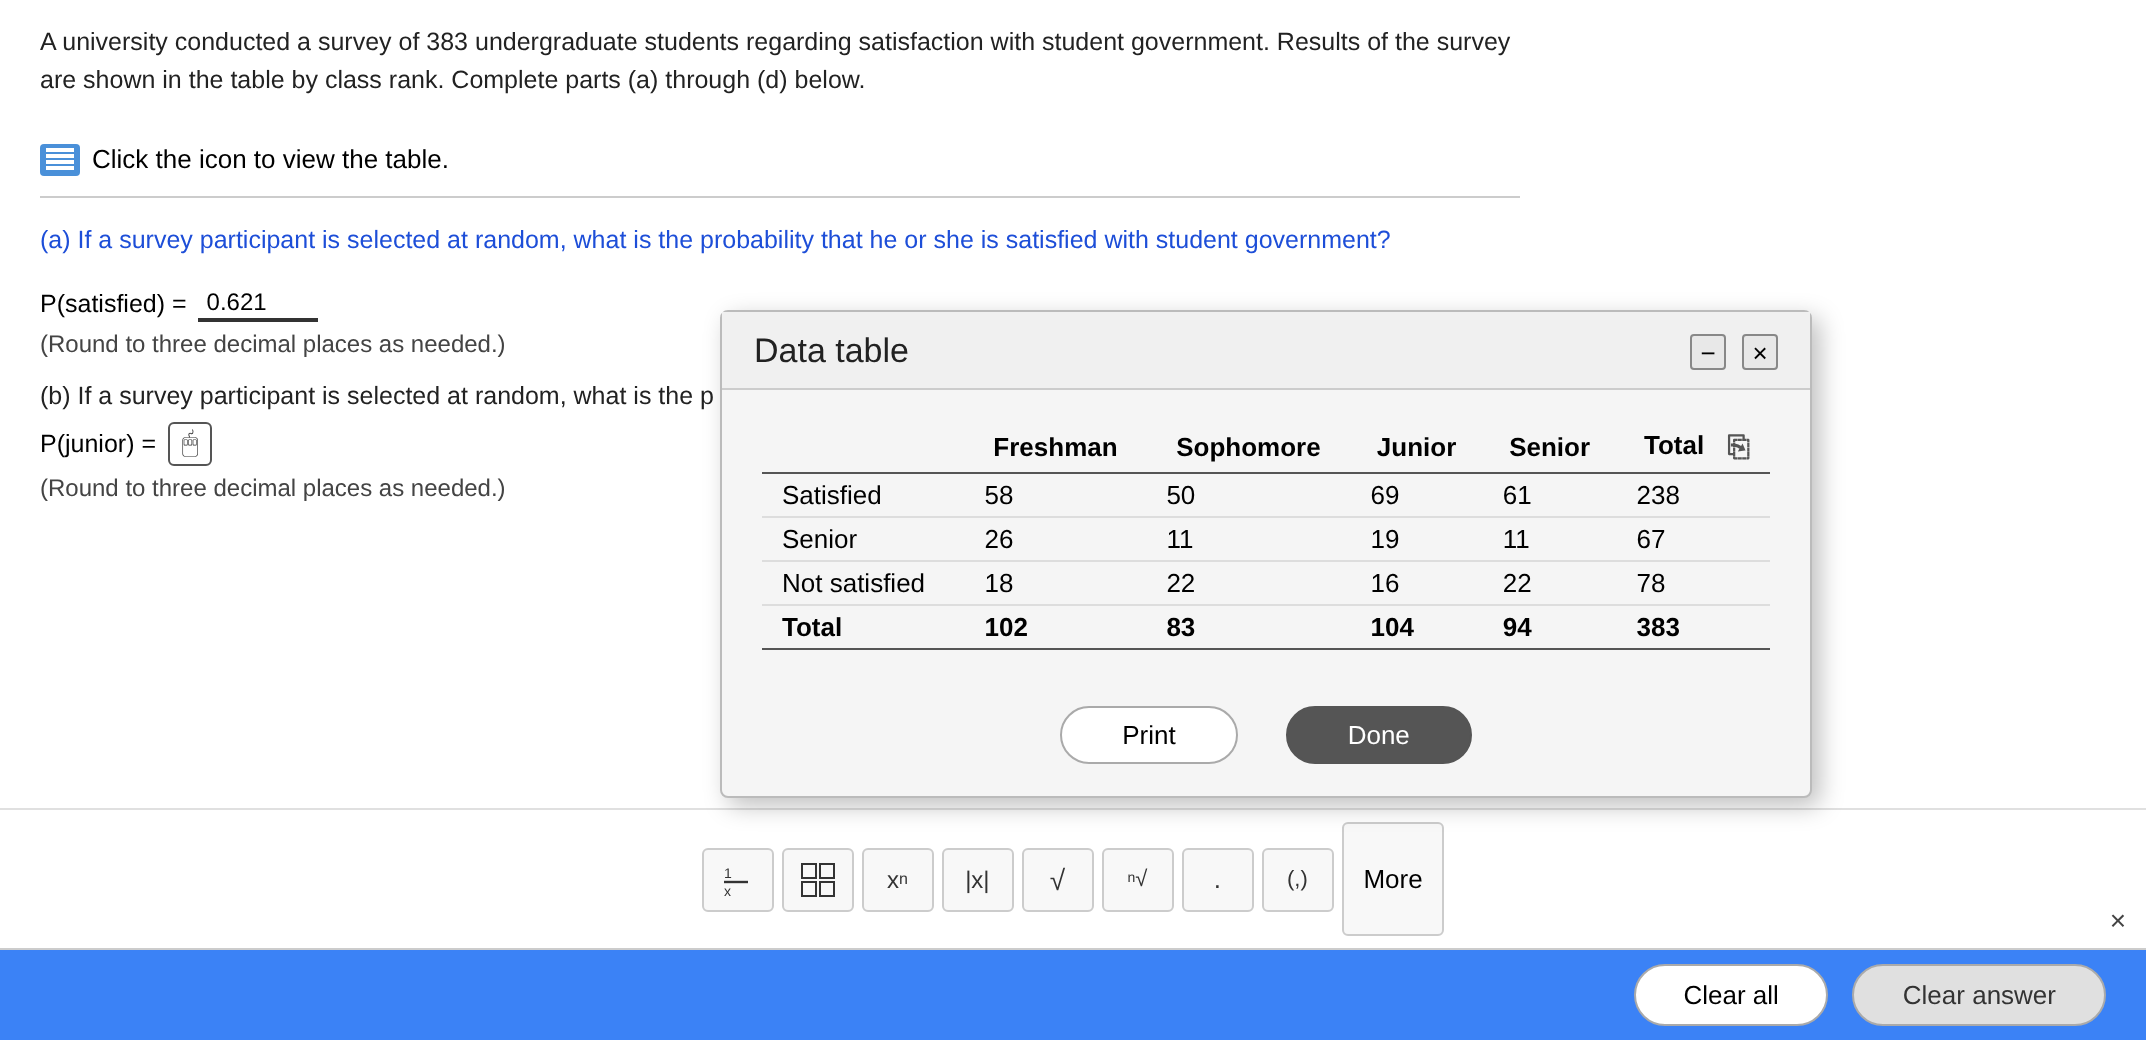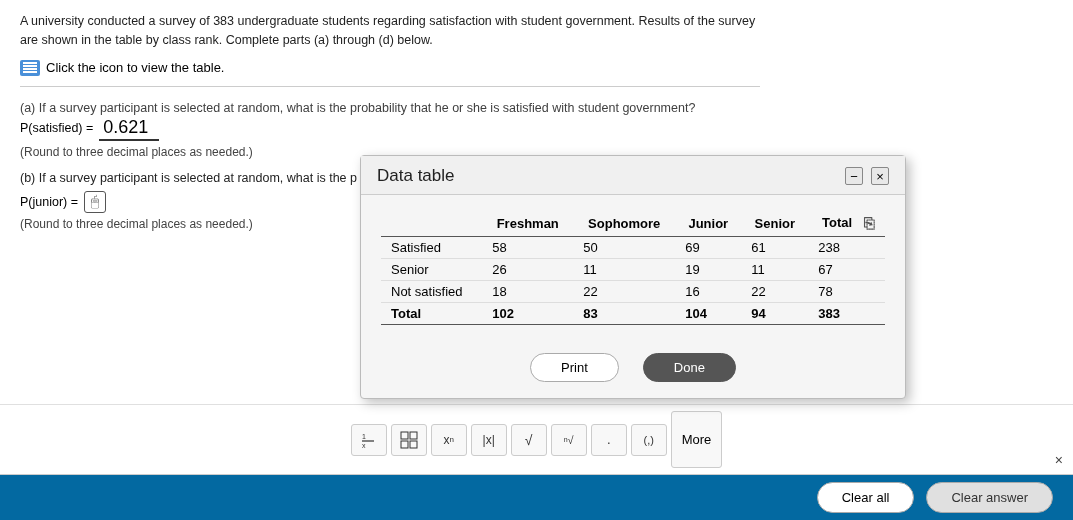--- a/index.html
+++ b/index.html
@@ -15,21 +15,21 @@
 
     .main-content {
       padding: 12px 20px;
       max-width: 780px;
     }
 
     .question-text {
       font-size: 12.5px;
       line-height: 1.5;
       color: #222;
-      margin-bottom: 10px;
+      margin-bottom: 22px;
     }
 
     .click-table-row {
       display: flex;
       align-items: center;
       gap: 6px;
     }
 
     .table-icon {
       width: 20px;
@@ -47,37 +47,37 @@
     }
 
     .divider {
       border: none;
       border-top: 1px solid #ccc;
       margin: 10px 0 14px 0;
     }
 
     .part-label {
       font-size: 12.5px;
-      margin-bottom: 1px;
-      color: #404040;
+      margin-bottom: 16px;
+      color: #1d4ed8;
     }
 
     .answer-row {
       display: flex;
       align-items: center;
       gap: 6px;
       margin-bottom: 4px;
       font-size: 12.5px;
     }
 
     .answer-value {
       border-bottom: 2px solid #333;
       padding: 1px 4px;
       min-width: 60px;
-      font-size: 18px;
+      font-size: 12px;
     }
 
     .round-note {
       font-size: 12px;
       color: #444;
       margin-bottom: 12px;
     }
 
     .part-b {
       font-size: 12.5px;
@@ -253,21 +253,21 @@
       font-size: 13px;
     }
 
     
     .bottom-bar {
       position: absolute;
       bottom: 0;
       left: 0;
       right: 0;
       height: 46px;
-      background: #0369a1;
+      background: #3b82f6;
       border-top: 1px solid #ccc;
       display: flex;
       align-items: center;
       justify-content: flex-end;
       padding: 0 20px;
       gap: 12px;
     }
 
     .action-btn {
       padding: 7px 24px;

